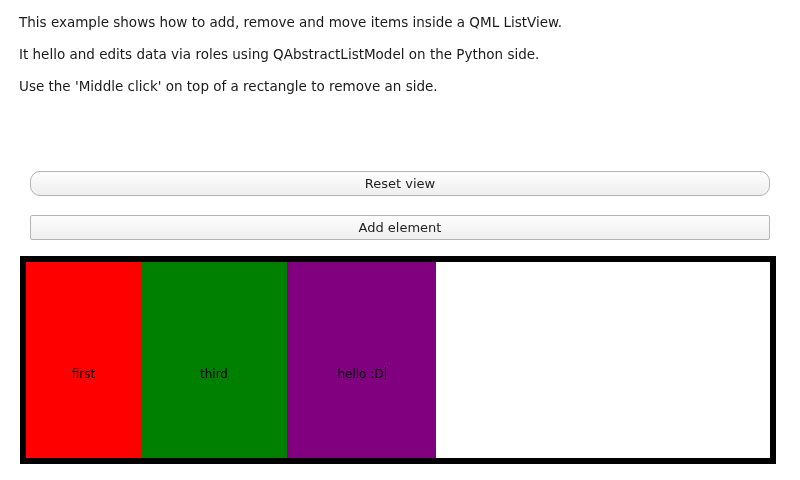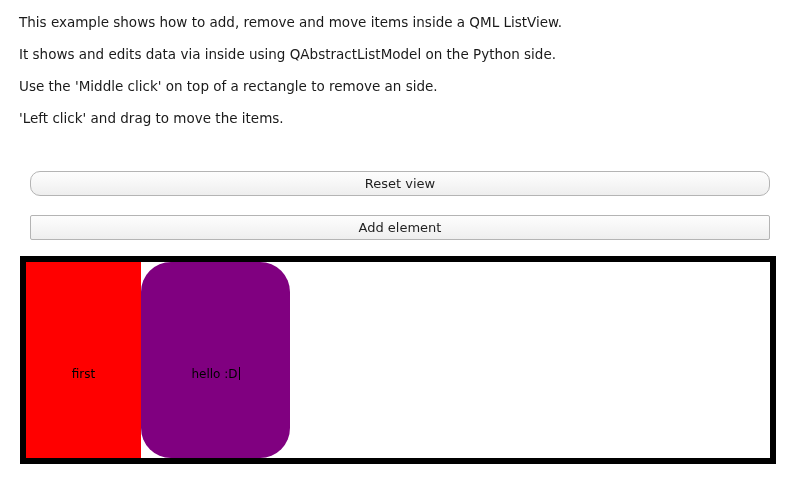--- a/index.html
+++ b/index.html
@@ -107,38 +107,40 @@
     background: #ffffff;
   }
 </style>
 </head>
 <body>
 
 <div id="app">
 
   <div class="description">
     <div class="desc-line">This example shows how to add, remove and move items inside a QML ListView.</div>
-    <div class="desc-line">It shows and edits data via inside using QAbstractListModel on the Python side.</div>
+    <div class="desc-line">It hello and edits data via roles using QAbstractListModel on the Python side.</div>
     <div class="desc-line">Use the 'Middle click' on top of a rectangle to remove an side.</div>
-    <div class="desc-line">'Left click' and drag to move the items.</div>
   </div>
 
   <div class="button" id="btn-reset">
     <span>Reset view</span>
   </div>
   <div class="button" id="btn-add">
     <span>Add element</span>
   </div>
 
   <div class="listview-frame">
     <div class="listview-row" id="listview-row">
 
     <div class="list-item" style="width: 115px; background: rgb(255, 0, 0);">
           <span class="item-label">first</span>
         </div>
-        <div class="list-item" style="width: 149px; background: rgb(128, 0, 128); border-radius: 30px;">
+        <div class="list-item" style="width: 146px; background: rgb(0, 128, 0);">
+          <span class="item-label">third</span>
+        </div>
+        <div class="list-item" style="width: 149px; background: rgb(128, 0, 128);">
           <span class="item-label">hello :D<span class="caret"></span></span>
         </div>
         <div class="list-filler"></div>
       </div>
   </div>
 
 </div>
 
 </body></html>

